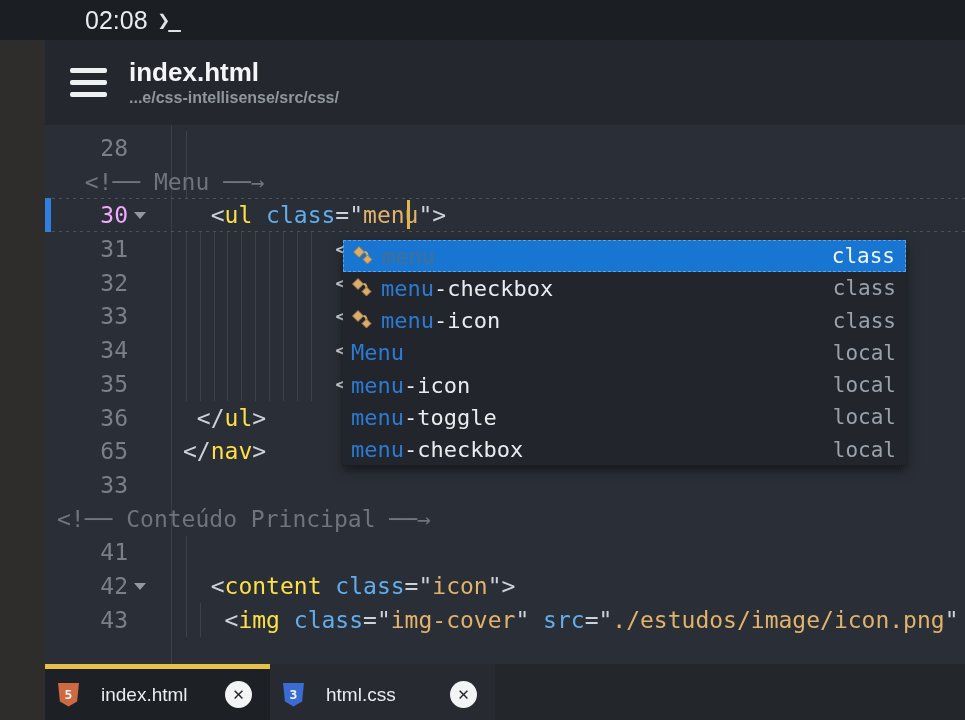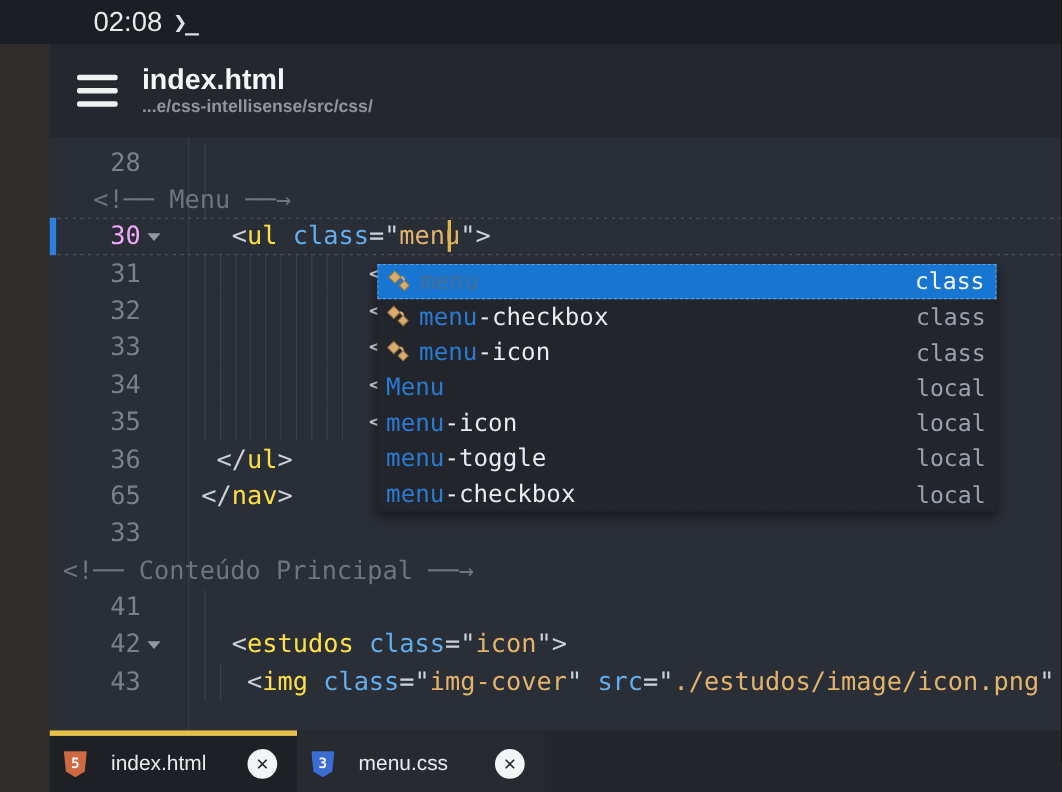--- a/index.html
+++ b/index.html
@@ -158,21 +158,21 @@
         <div class="row"><div class="guide" style="left: 140.85px;"></div><div class="guide" style="left: 154.7px;"></div><div class="guide" style="left: 168.55px;"></div><div class="guide" style="left: 182.4px;"></div><div class="guide" style="left: 196.25px;"></div><div class="guide" style="left: 210.1px;"></div><div class="guide" style="left: 223.95px;"></div><div class="guide" style="left: 237.8px;"></div><div class="guide" style="left: 251.65px;"></div><div class="guide" style="left: 265.5px;"></div><div class="gut">31</div><div class="code"><span class="tk-pun">           &lt;</span></div></div>
         <div class="row"><div class="guide" style="left: 140.85px;"></div><div class="guide" style="left: 154.7px;"></div><div class="guide" style="left: 168.55px;"></div><div class="guide" style="left: 182.4px;"></div><div class="guide" style="left: 196.25px;"></div><div class="guide" style="left: 210.1px;"></div><div class="guide" style="left: 223.95px;"></div><div class="guide" style="left: 237.8px;"></div><div class="guide" style="left: 251.65px;"></div><div class="guide" style="left: 265.5px;"></div><div class="gut">32</div><div class="code"><span class="tk-pun">           &lt;</span></div></div>
         <div class="row"><div class="guide" style="left: 140.85px;"></div><div class="guide" style="left: 154.7px;"></div><div class="guide" style="left: 168.55px;"></div><div class="guide" style="left: 182.4px;"></div><div class="guide" style="left: 196.25px;"></div><div class="guide" style="left: 210.1px;"></div><div class="guide" style="left: 223.95px;"></div><div class="guide" style="left: 237.8px;"></div><div class="guide" style="left: 251.65px;"></div><div class="guide" style="left: 265.5px;"></div><div class="gut">33</div><div class="code"><span class="tk-pun">           &lt;</span></div></div>
         <div class="row"><div class="guide" style="left: 140.85px;"></div><div class="guide" style="left: 154.7px;"></div><div class="guide" style="left: 168.55px;"></div><div class="guide" style="left: 182.4px;"></div><div class="guide" style="left: 196.25px;"></div><div class="guide" style="left: 210.1px;"></div><div class="guide" style="left: 223.95px;"></div><div class="guide" style="left: 237.8px;"></div><div class="guide" style="left: 251.65px;"></div><div class="guide" style="left: 265.5px;"></div><div class="gut">34</div><div class="code"><span class="tk-pun">           &lt;</span></div></div>
         <div class="row"><div class="guide" style="left: 140.85px;"></div><div class="guide" style="left: 154.7px;"></div><div class="guide" style="left: 168.55px;"></div><div class="guide" style="left: 182.4px;"></div><div class="guide" style="left: 196.25px;"></div><div class="guide" style="left: 210.1px;"></div><div class="guide" style="left: 223.95px;"></div><div class="guide" style="left: 237.8px;"></div><div class="guide" style="left: 251.65px;"></div><div class="guide" style="left: 265.5px;"></div><div class="gut">35</div><div class="code"><span class="tk-pun">           &lt;</span></div></div>
         <div class="row"><div class="gut">36</div><div class="code"><span class="tk-pun"> &lt;/</span><span class="tk-tag">ul</span><span class="tk-pun">&gt;</span></div></div>
         <div class="row"><div class="gut">65</div><div class="code"><span class="tk-pun">&lt;/</span><span class="tk-tag">nav</span><span class="tk-pun">&gt;</span></div></div>
         <div class="row"><div class="gut">33</div><div class="code"></div></div>
         <div class="row"><div class="code"><span class="tk-com">&lt;!── Conteúdo Principal ──→</span></div></div>
         <div class="row"><div class="guide" style="left: 140.85px;"></div><div class="gut">41</div><div class="code"></div></div>
-        <div class="row"><div class="guide" style="left: 140.85px;"></div><div class="gut">42</div><div class="fold"></div><div class="code"><span class="tk-pun">  &lt;</span><span class="tk-tag">estudos</span><span class="tk-txt"> </span><span class="tk-attr">class</span><span class="tk-pun">="</span><span class="tk-str">icon</span><span class="tk-pun">"&gt;</span></div></div>
+        <div class="row"><div class="guide" style="left: 140.85px;"></div><div class="gut">42</div><div class="fold"></div><div class="code"><span class="tk-pun">  &lt;</span><span class="tk-tag">content</span><span class="tk-txt"> </span><span class="tk-attr">class</span><span class="tk-pun">="</span><span class="tk-str">icon</span><span class="tk-pun">"&gt;</span></div></div>
         <div class="row"><div class="guide" style="left: 140.85px;"></div><div class="guide" style="left: 154.7px;"></div><div class="gut">43</div><div class="code"><span class="tk-pun">   &lt;</span><span class="tk-tag tk-u">img</span><span class="tk-txt"> </span><span class="tk-attr">class</span><span class="tk-pun">="</span><span class="tk-str">img-cover</span><span class="tk-pun">" </span><span class="tk-attr">src</span><span class="tk-pun">="</span><span class="tk-str">./estudos/image/icon.png</span><span class="tk-pun">" </span><span class="tk-attr">a</span></div></div>
       </div>
   </div>
 
   <div class="popup">
     <div id="popup-list">
         <div class="prow sel">
           <span class="picon">
             <svg width="23" height="23" viewBox="0 0 23 23">
               <path d="M7 1.5 L12.5 7 L7 12.5 L1.5 7 Z" fill="#d8ad6d" stroke="#a07840" stroke-width="1"></path>
@@ -237,19 +237,19 @@
           <div class="shield html">
             <span>5</span>
           </div>
           <span class="tablabel">index.html</span>
           <div class="closebtn">✕</div>
         </div>
         <div class="tab inactive">
           <div class="shield css">
             <span>3</span>
           </div>
-          <span class="tablabel">menu.css</span>
+          <span class="tablabel">html.css</span>
           <div class="closebtn">✕</div>
         </div>
       </div>
   </div>
 
 </div>
 
 </body></html>

